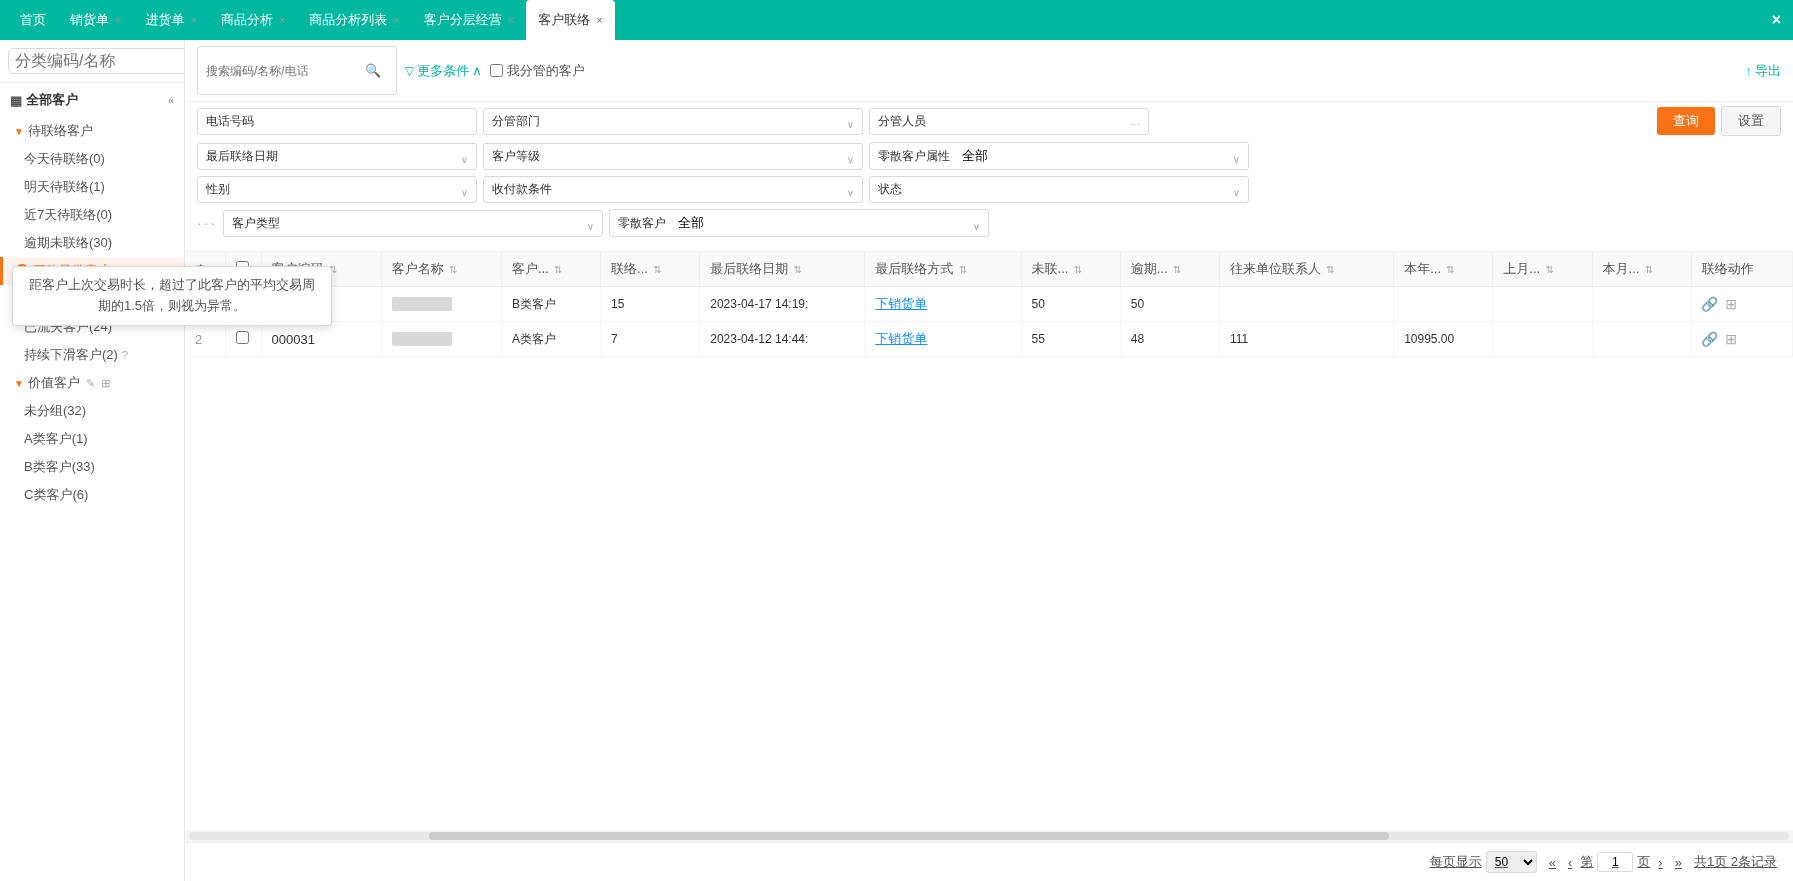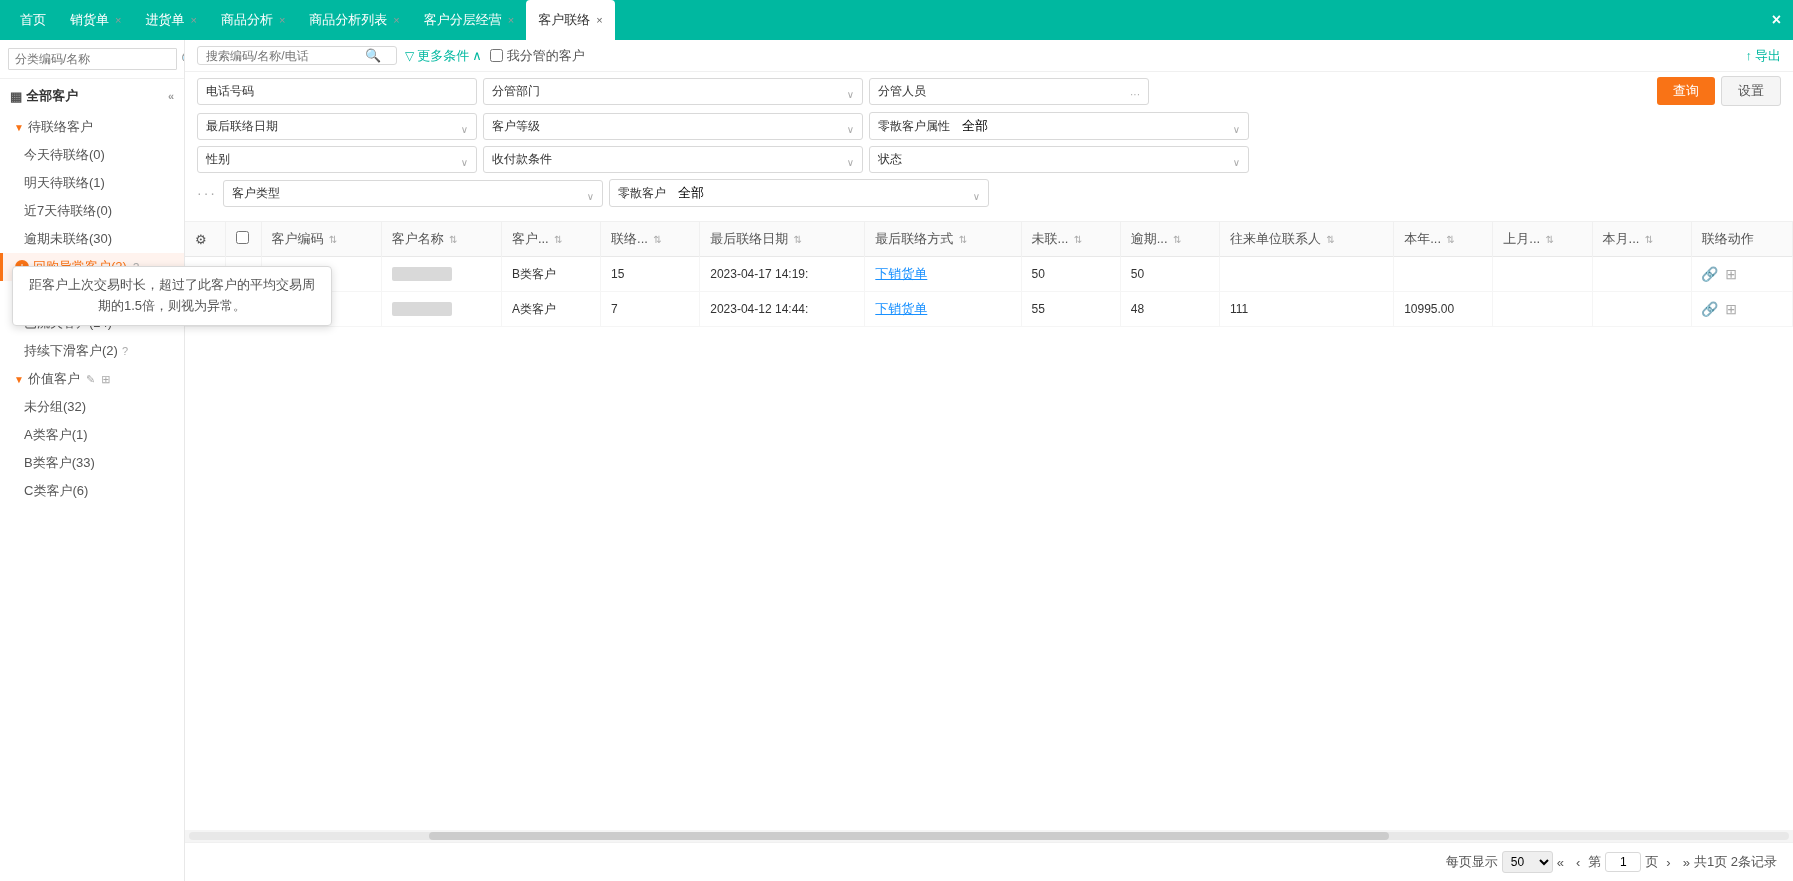--- a/index.html
+++ b/index.html
@@ -30,22 +30,22 @@
     
     .left-sidebar {
       width: 185px; background: #fff; border-right: 1px solid #e8e8e8;
       display: flex; flex-direction: column; overflow-y: auto; flex-shrink: 0;
     }
     .sidebar-search {
       display: flex; align-items: center; padding: 8px 8px;
       border-bottom: 1px solid #f0f0f0; gap: 4px;
     }
     .sidebar-search input {
-      flex: 1; border: 1px solid #d9d9d9; border-radius: 1px;
-      padding: 3px 6px; font-size: 12px; outline: none;
+      flex: 1; border: 1px solid #d9d9d9; border-radius: 6px;
+      padding: 3px 6px; font-size: 16px; outline: none;
     }
     .sidebar-search .search-icon { color: #999; cursor: pointer; font-size: 13px; }
     .sidebar-section-header {
       display: flex; align-items: center; padding: 8px 10px;
       font-weight: bold; color: #333; font-size: 13px; gap: 4px;
     }
     .sidebar-section-header .grid-icon { color: #555; }
     .sidebar-collapse { margin-left: auto; cursor: pointer; color: #999; font-size: 11px; }
     .sidebar-group-label {
       display: flex; align-items: center; padding: 5px 10px 5px 14px;
@@ -90,21 +90,21 @@
       flex: 1; display: flex; flex-direction: column; overflow: hidden;
     }
 
     
     .filter-bar {
       background: #fff; padding: 6px 12px; border-bottom: 1px solid #f0f0f0;
       display: flex; align-items: center; gap: 8px;
     }
     .filter-search {
       display: flex; align-items: center; border: 1px solid #d9d9d9;
-      border-radius: 3px; padding: 1px 8px; gap: 4px; min-width: 200px;
+      border-radius: 3px; padding: 16px 8px; gap: 4px; min-width: 200px;
     }
     .filter-search input { border: none; outline: none; font-size: 12px; min-width: 150px; color: #999; }
     .filter-search .search-icon { color: #00b8a0; cursor: pointer; }
     .more-conditions {
       display: flex; align-items: center; gap: 3px; color: #00b8a0;
       cursor: pointer; font-size: 12px;
     }
     .my-customers {
       display: flex; align-items: center; gap: 4px; font-size: 12px; color: #555;
     }
@@ -168,21 +168,21 @@
     .action-icon { color: #aaa; cursor: pointer; font-size: 14px; }
     .blurred-name {
       display: inline-block; background: #d9d9d9; border-radius: 2px;
       width: 60px; height: 14px; vertical-align: middle;
     }
 
     
     .pagination-bar {
       display: flex; align-items: center; justify-content: flex-end;
       padding: 8px 16px; background: #fff; border-top: 1px solid #f0f0f0;
-      font-size: 12px; color: #555;
+      gap: 8px; font-size: 12px; color: #555; text-decoration: underline;
     }
     .page-size-select {
       display: flex; align-items: center; gap: 4px;
     }
     .page-size-select select {
       border: 1px solid #d9d9d9; border-radius: 3px; padding: 2px 4px;
       font-size: 12px; outline: none; cursor: pointer;
     }
     .page-nav { display: flex; align-items: center; gap: 4px; }
     .page-nav-btn {

